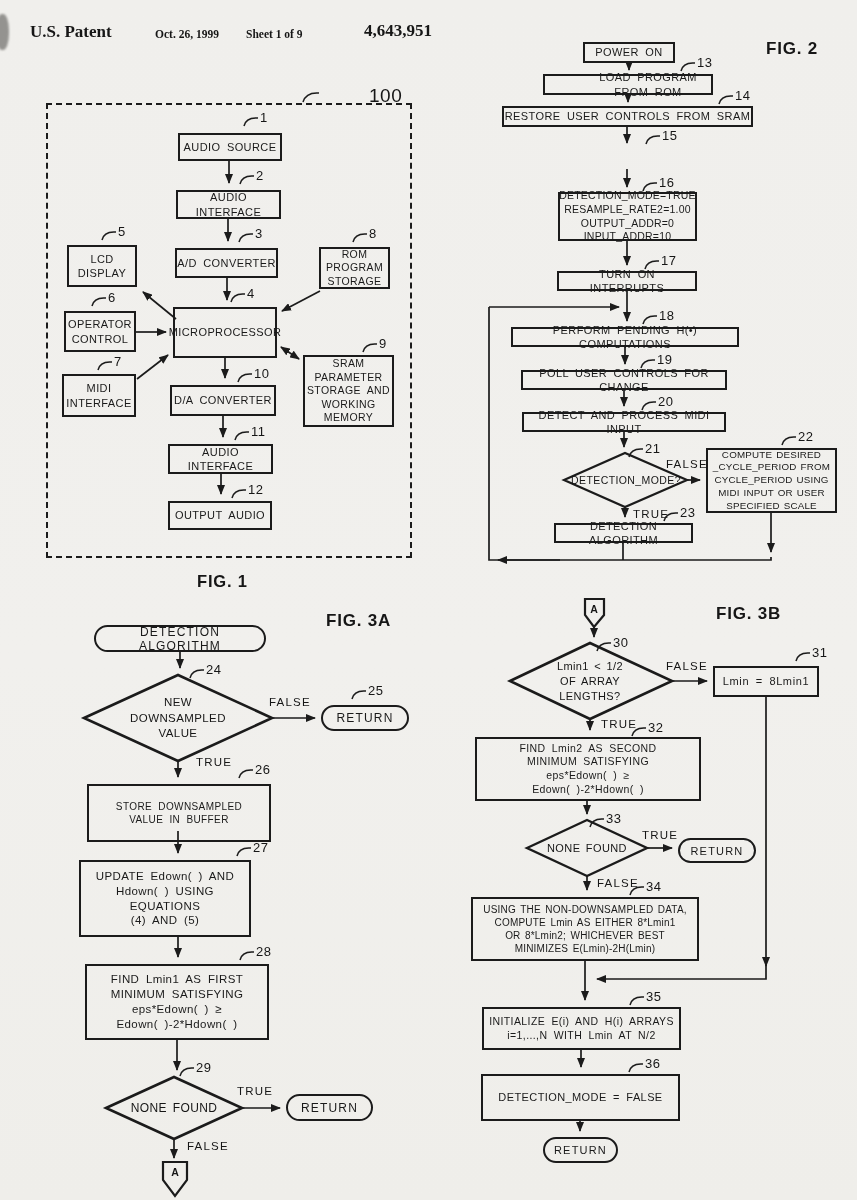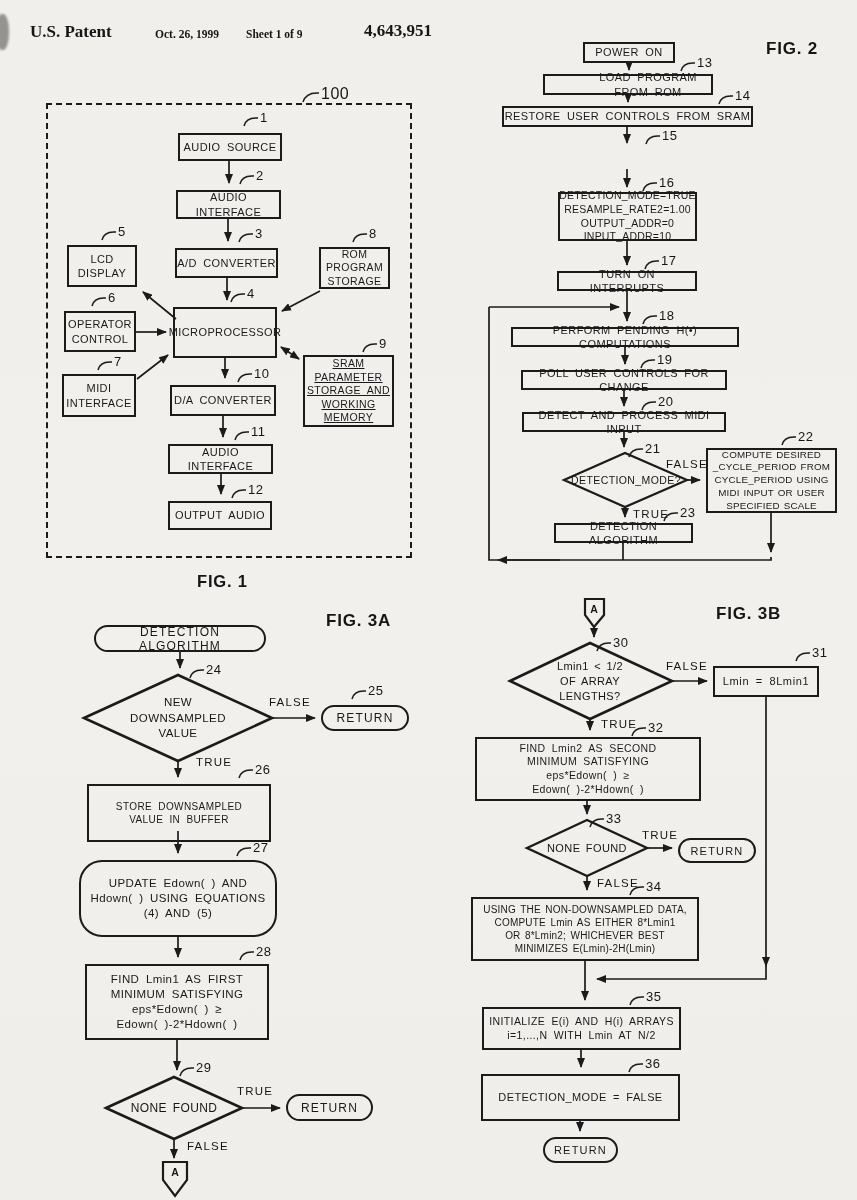--- a/index.html
+++ b/index.html
@@ -117,30 +117,30 @@
   <div class="pbox" style="left:67px;top:245px;width:70px;height:42px;">LCD
 DISPLAY</div>
   <div class="pbox" style="left:319px;top:247px;width:71px;height:42px;font-size:10.5px;">ROM
 PROGRAM
 STORAGE</div>
   <div class="pbox" style="left:64px;top:311px;width:72px;height:41px;">OPERATOR
 CONTROL</div>
   <div class="pbox" style="left:173px;top:307px;width:104px;height:51px;">MICROPROCESSOR</div>
   <div class="pbox" style="left:62px;top:374px;width:74px;height:43px;">MIDI
 INTERFACE</div>
-  <div class="pbox" style="left:303px;top:355px;width:91px;height:72px;font-size:10.5px;text-decoration:underline;">SRAM
+  <div class="pbox" style="left:303px;top:355px;width:91px;height:72px;font-size:10.5px;">SRAM
 PARAMETER
 STORAGE AND
 WORKING
 MEMORY</div>
   <div class="pbox" style="left:170px;top:385px;width:106px;height:31px;">D/A CONVERTER</div>
   <div class="pbox" style="left:168px;top:444px;width:105px;height:30px;">AUDIO INTERFACE</div>
   <div class="pbox" style="left:168px;top:501px;width:104px;height:29px;">OUTPUT AUDIO</div>
 
-  <div class="ref" style="left:302px;top:85px;font-size:16px;">
+  <div class="ref" style="left:302px;top:85px;font-size:19px;gap:48px;">
       <svg width="18" height="14" viewBox="0 0 18 14">
         <path d="M1 13 Q4 3 17 4" stroke="#1b1b1b" stroke-width="1.5" fill="none"></path>
       </svg>
       <span>100</span>
     </div>
   <div class="ref" style="left:243px;top:110px;">
       <svg width="16" height="13" viewBox="0 0 16 13">
         <path d="M1 12 Q3 3 15 4" stroke="#1b1b1b" stroke-width="1.5" fill="none"></path>
       </svg>
       <span>1</span>
@@ -305,21 +305,21 @@
 
   <div class="figlabel" style="left:326px;top:611px;font-size:17px;">FIG. 3A</div>
 
   <div class="pill" style="left:94px;top:625px;width:172px;height:27px;">DETECTION ALGORITHM</div>
   <div class="dtext" style="left:178px;top:718px;font-size:11.5px;">NEW
 DOWNSAMPLED
 VALUE</div>
   <div class="pill" style="left:321px;top:705px;width:88px;height:26px;">RETURN</div>
   <div class="pbox thick" style="left:87px;top:784px;width:184px;height:58px;font-size:10px;">STORE DOWNSAMPLED
 VALUE IN BUFFER</div>
-  <div class="pbox thick" style="left:79px;top:860px;width:198px;height:77px;font-size:11.5px;border-radius:23px;">UPDATE Edown( ) AND
+  <div class="pbox thick" style="left:79px;top:860px;width:172px;height:77px;font-size:11.5px;">UPDATE Edown( ) AND
 Hdown( ) USING EQUATIONS
 (4) AND (5)</div>
   <div class="pbox thick" style="left:85px;top:964px;width:184px;height:76px;font-size:11.5px;">FIND Lmin1 AS FIRST
 MINIMUM SATISFYING
 eps*Edown( ) ≥
 Edown( )-2*Hdown( )</div>
   <div class="dtext" style="left:174px;top:1108px;font-size:12px;">NONE FOUND</div>
   <div class="pill" style="left:286px;top:1094px;width:87px;height:27px;">RETURN</div>
   <div class="connletter" style="left:175px;top:1172px;">A</div>
 

